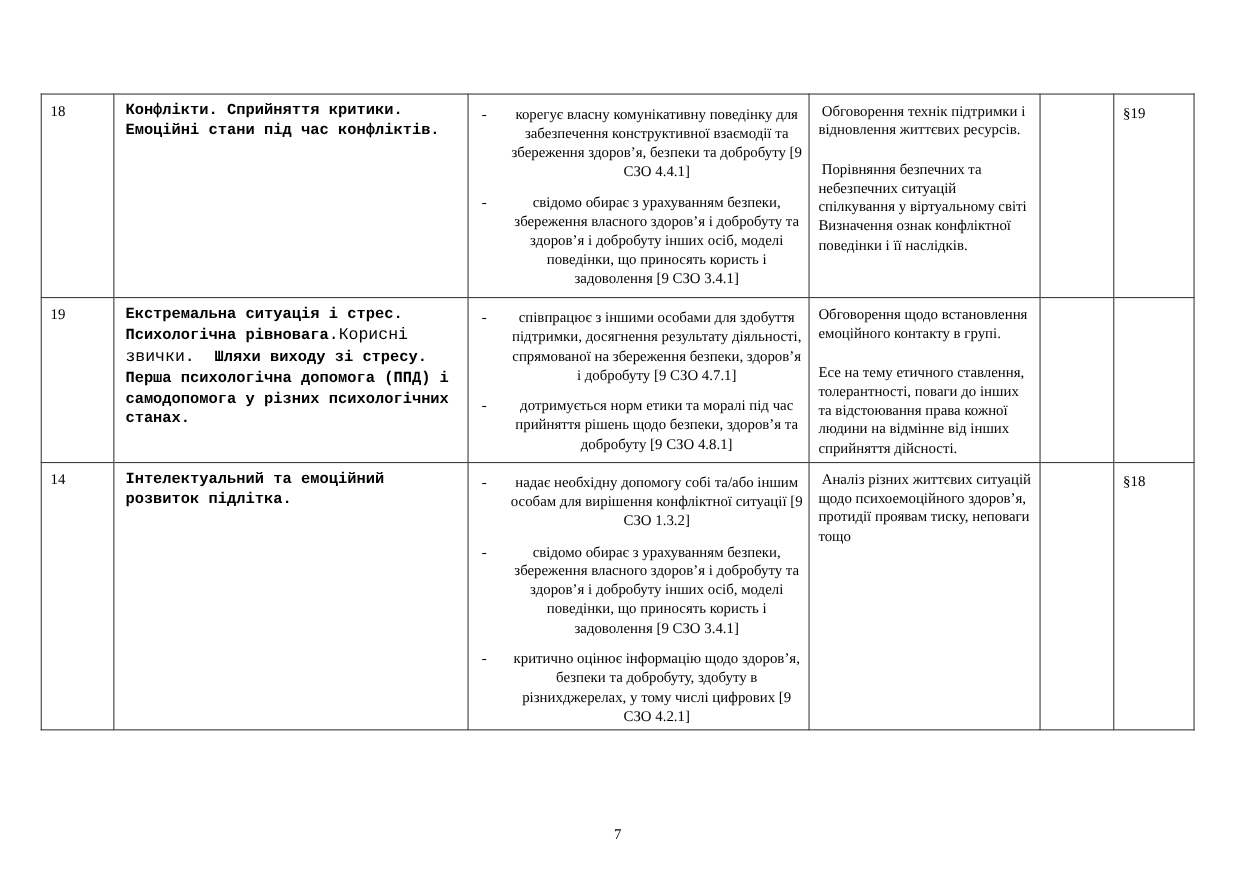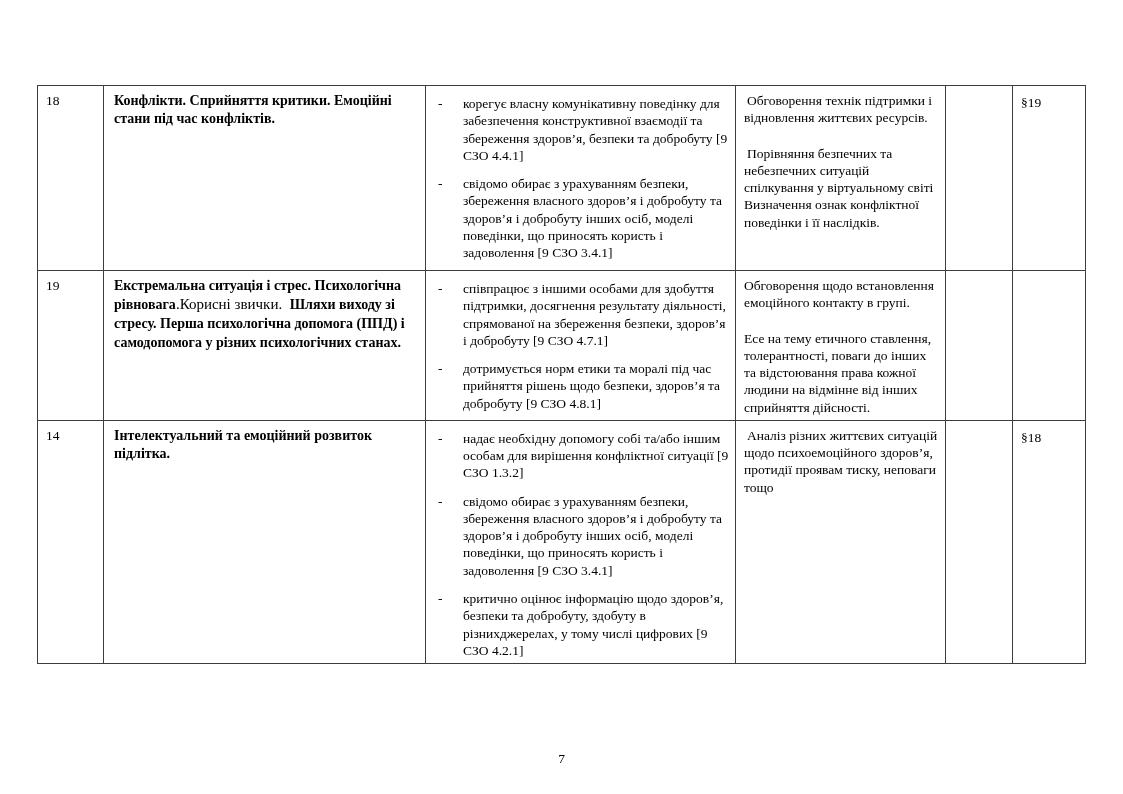--- a/index.html
+++ b/index.html
@@ -27,30 +27,31 @@
     line-height: 1.28;
     padding: 4px 6px;
     word-wrap: break-word;
   }
   td.cell-num { padding: 6px 6px 4px 8px; }
   td.cell-topic {
     font-weight: bold;
     font-size: 14px;
     line-height: 1.32;
     padding: 6px 8px 4px 10px;
+    font-family: Liberation Mono, monospace;
   }
   td.cell-topic .reg {
     font-weight: normal;
     font-size: 15px;
   }
   td.cell-outcomes { padding: 9px 4px 4px 12px; }
   .bullet { display: flex; margin-bottom: 11px; }
   .bullet:last-child { margin-bottom: 0; }
   .dash { flex: 0 0 25px; }
-  .bullet-text { flex: 1 1 auto; }
+  .bullet-text { flex: 1 1 auto; text-align: center; }
   td.cell-activities { padding: 6px 6px 4px 8px; }
   .act { margin: 0; }
   .act.gap-after { margin-bottom: 18px; }
   .act.indent { text-indent: 3px; }
   td.cell-hours { }
   td.cell-ref { padding: 8px 4px 4px 8px; }
   .page-num {
     position: absolute;
     left: 0;
     right: 0;

